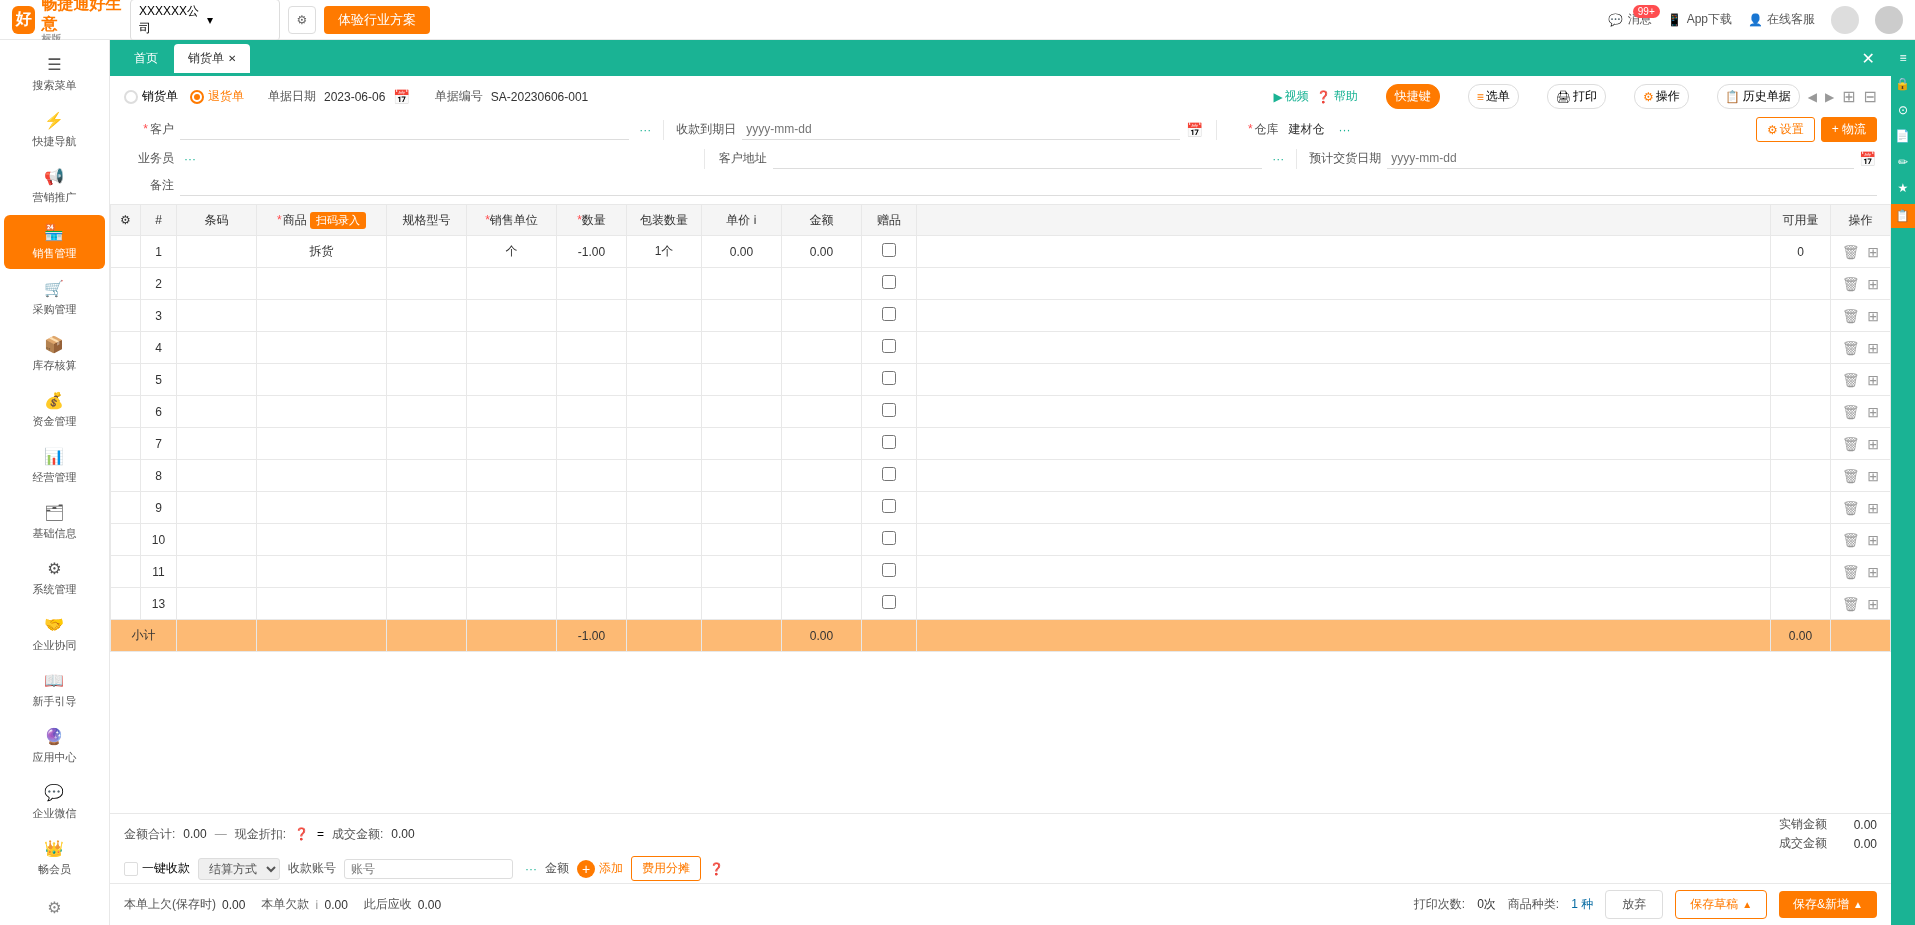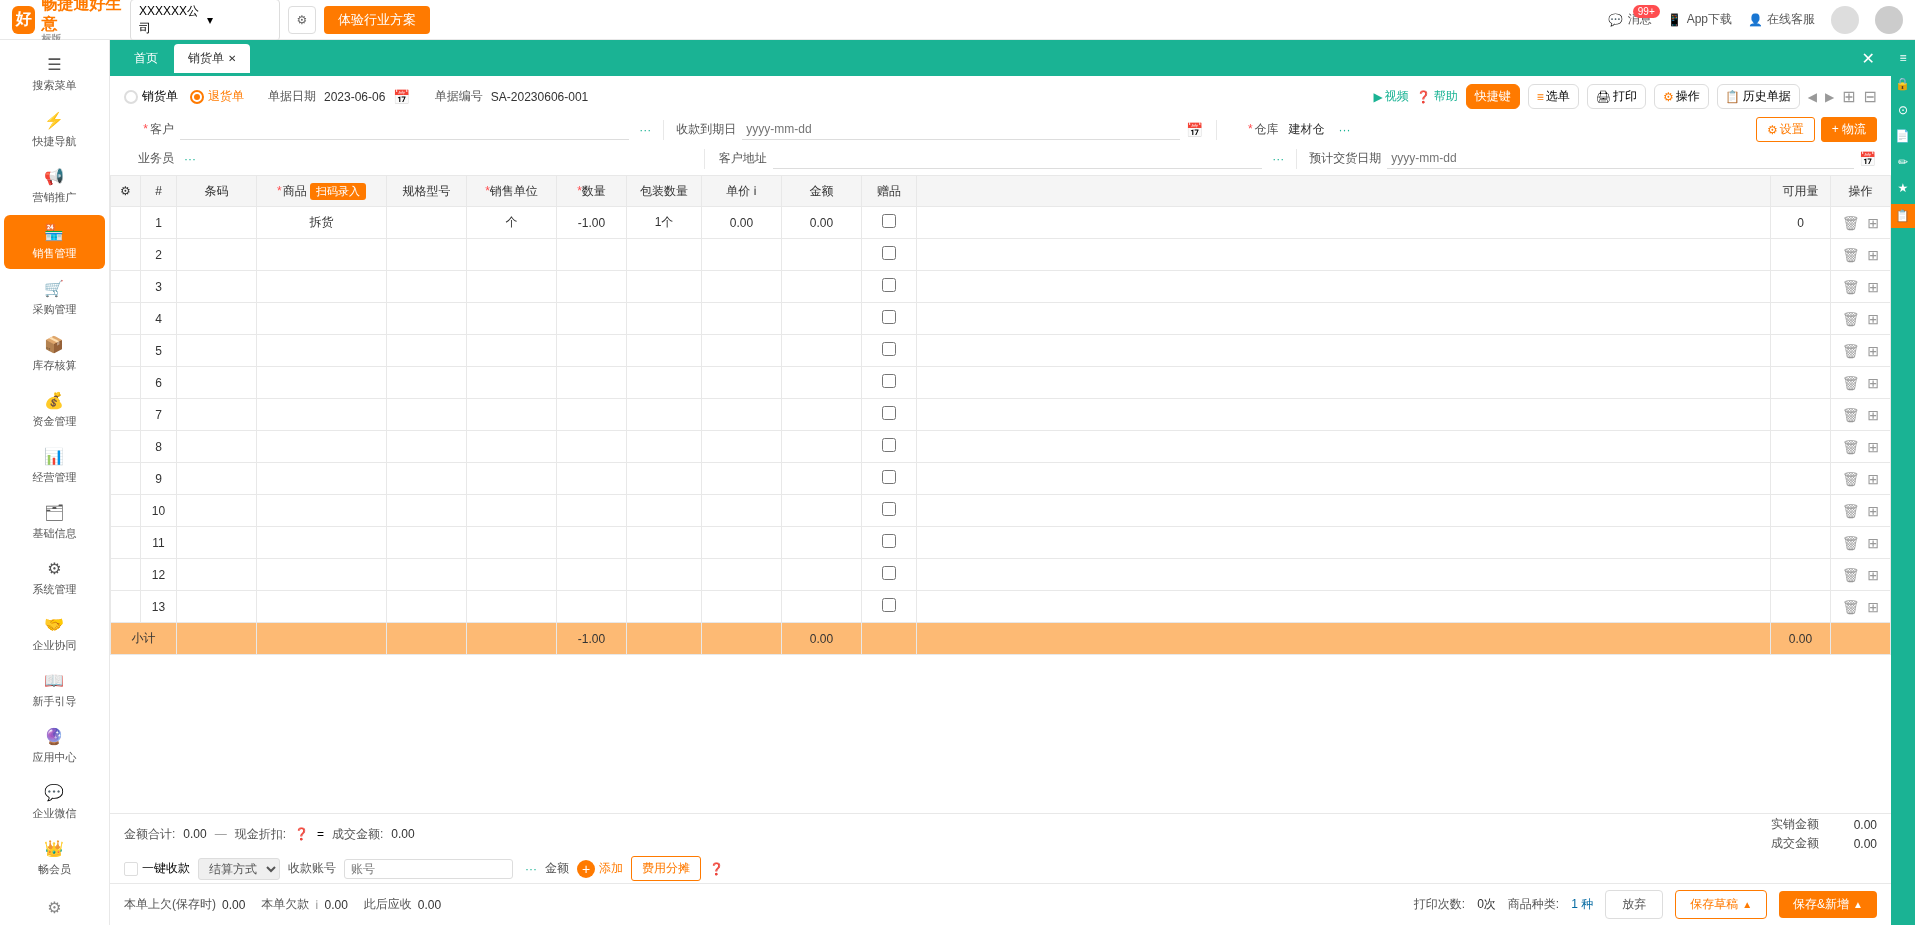--- a/index.html
+++ b/index.html
@@ -46,21 +46,21 @@
     .radio-group { display: flex; gap: 12px; align-items: center; }
     .radio-item { display: flex; align-items: center; gap: 4px; cursor: pointer; }
     .radio-dot { width: 14px; height: 14px; border-radius: 50%; border: 2px solid #ddd; display: flex; align-items: center; justify-content: center; }
     .radio-dot.selected { border-color: #ff7a00; }
     .radio-dot.selected::after { content: ''; width: 6px; height: 6px; background: #ff7a00; border-radius: 50%; }
     .form-meta { display: flex; align-items: center; gap: 8px; margin-left: 12px; }
     .form-meta-label { color: #555; }
     .form-meta-value { color: #333; font-weight: 500; }
     .form-actions { margin-left: auto; display: flex; gap: 8px; align-items: center; }
     .action-link { color: #1ab394; cursor: pointer; font-size: 12px; display: flex; align-items: center; gap: 2px; }
-    .action-btn { border: 1px solid #ddd; border-radius: 6px; padding: 3px 8px; cursor: pointer; background: #fff; font-size: 12px; display: flex; align-items: center; gap: 2px; }
+    .action-btn { border: 1px solid #ddd; border-radius: 12px; padding: 3px 8px; cursor: pointer; background: #fff; font-size: 12px; display: flex; align-items: center; gap: 2px; margin-left: 20px; }
     .action-btn.orange { background: #ff7a00; color: #fff; border-color: #ff7a00; }
 
     
     .fields-row { display: flex; align-items: center; gap: 0; margin-bottom: 6px; }
     .field-group { display: flex; align-items: center; flex: 1; gap: 6px; min-width: 0; }
     .field-label { color: #555; white-space: nowrap; min-width: 50px; text-align: right; }
     .field-required::before { content: '*'; color: #ff4d4f; margin-right: 2px; }
     .field-input { flex: 1; border: none; border-bottom: 1px solid #ddd; padding: 3px 4px; color: #333; min-width: 0; outline: none; }
     .field-dots { color: #1ab394; cursor: pointer; margin-left: 4px; }
     .field-icon { color: #999; cursor: pointer; font-size: 14px; }
@@ -93,21 +93,21 @@
     .add-btn { background: #ff7a00; color: #fff; border: none; border-radius: 50%; width: 18px; height: 18px; cursor: pointer; font-size: 14px; line-height: 16px; display: flex; align-items: center; justify-content: center; }
     .orange-btn { background: #fff; border: 1px solid #ff7a00; color: #ff7a00; border-radius: 3px; padding: 3px 10px; cursor: pointer; }
     .question-icon { color: #999; cursor: pointer; }
 
     
     .bottom-bar { background: #fff; border-top: 1px solid #e8e8e8; padding: 6px 14px; display: flex; align-items: center; gap: 16px; }
     .bottom-info { display: flex; align-items: center; gap: 6px; }
     .bottom-info-label { color: #555; }
     .bottom-info-value { color: #333; }
     .bottom-right { margin-left: auto; display: flex; align-items: center; gap: 12px; }
-    .summary-row { display: flex; align-items: center; gap: 8px; }
+    .summary-row { display: flex; align-items: center; gap: 0; }
     .summary-label { color: #555; }
     .summary-value { color: #333; min-width: 50px; text-align: right; }
     .btn-abandon { border: 1px solid #ddd; border-radius: 4px; padding: 5px 16px; cursor: pointer; background: #fff; color: #555; }
     .btn-save-draft { border: 1px solid #ff7a00; border-radius: 4px; padding: 5px 14px; cursor: pointer; background: #fff; color: #ff7a00; display: flex; align-items: center; gap: 4px; }
     .btn-save-new { background: #ff7a00; color: #fff; border: none; border-radius: 4px; padding: 5px 14px; cursor: pointer; display: flex; align-items: center; gap: 4px; }
     .btn-arrow { font-size: 10px; }
 
     
     .right-panel { width: 24px; background: #1ab394; display: flex; flex-direction: column; align-items: center; padding: 8px 0; gap: 6px; }
     .right-panel-btn { width: 20px; height: 20px; color: #fff; display: flex; align-items: center; justify-content: center; cursor: pointer; font-size: 12px; }
@@ -329,20 +329,26 @@
           <span class="field-dots">···</span>
         </div>
         <div class="divider"></div>
         <div class="field-group">
           <span class="field-label">预计交货日期</span>
           <input class="field-input" style="width: 160px;" placeholder="yyyy-mm-dd">
           <span class="field-icon">📅</span>
         </div>
       </div>
 
+      <div class="fields-row" style="margin-bottom:8px">
+        <div class="field-group">
+          <span class="field-label">备注</span>
+          <input class="field-input" style="width: 600px;">
+        </div>
+      </div>
     </div>
 
     <div class="table-container">
       <table class="data-table">
         <colgroup>
           <col style="width:30px">
           <col style="width:36px">
           <col style="width:80px">
           <col style="width:130px">
           <col style="width:80px">
@@ -582,39 +588,20 @@
       <td><input type="checkbox" style="width: 14px; height: 14px;"></td>
       <td></td>
       <td></td>
       <td>
         <button class="op-btn">🗑</button>
         <button class="op-btn">⊞</button>
       </td>
     </tr>
             <tr>
       <td></td>
-      <td class="row-num">12</td>
-      <td></td>
-      <td style="color:#333"></td>
-      <td></td>
-      <td></td>
-      <td class=""></td>
-      <td></td>
-      <td></td>
-      <td></td>
-      <td><input type="checkbox" style="width: 14px; height: 14px;"></td>
-      <td></td>
-      <td></td>
-      <td>
-        <button class="op-btn">🗑</button>
-        <button class="op-btn">⊞</button>
-      </td>
-    </tr>
-            <tr>
-      <td></td>
       <td class="row-num">13</td>
       <td></td>
       <td style="color:#333"></td>
       <td></td>
       <td></td>
       <td class=""></td>
       <td></td>
       <td></td>
       <td></td>
       <td><input type="checkbox" style="width: 14px; height: 14px;"></td>

